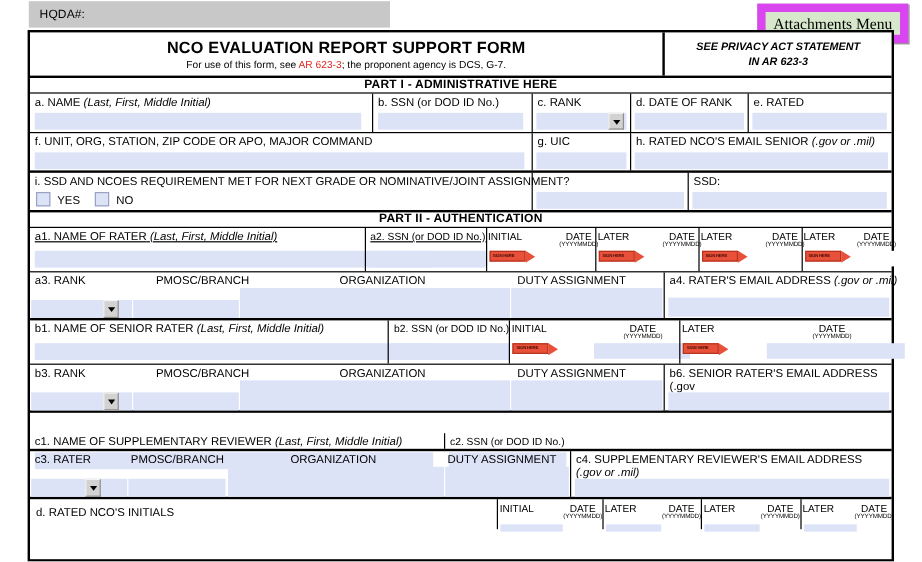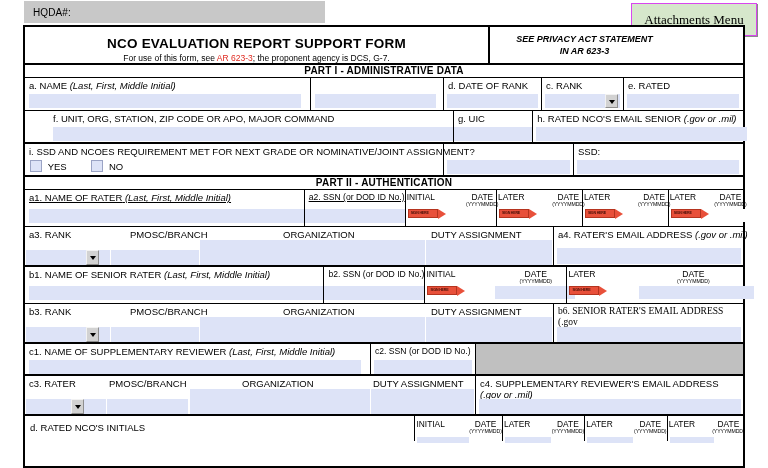--- a/index.html
+++ b/index.html
@@ -15,21 +15,21 @@
   
   .topstrip{position:absolute;left:0;top:0;width:768px;height:24px;}
   .hqda{
     position:absolute;left:24px;top:1px;width:301px;height:22px;
     background:#c8c8c8;
     display:flex;align-items:center;padding-left:9px;box-sizing:border-box;
     font-size:10px;letter-spacing:.1px;
   }
   .attbtn{
     position:absolute;left:631px;top:3px;width:126px;height:33px;
-    background:#d6e7cb;border:1px solid #d946ef;
+    background:#d6e7cb;border:7px solid #d946ef;
     box-shadow:1px 1px 0 #8a8a8a;
     font-family:"Liberation Serif","DejaVu Serif",serif;
     font-size:13px;color:#000;
     display:flex;align-items:center;justify-content:center;
     cursor:pointer;box-sizing:border-box;
   }
 
   
   .frame{
     position:absolute;left:23px;top:25px;width:722px;height:443px;
@@ -109,61 +109,62 @@
   <div class="topstrip">
     <div class="hqda">
       <span>HQDA#:</span>
     </div>
     <div class="attbtn">Attachments Menu</div>
   </div>
 
   <div class="frame">
 
     <div class="row bb2 titleblk">
-      <div class="cell" style="width:463px;display:flex;flex-direction:column;align-items:center;justify-content:flex-end;">
+      <div class="cell" style="width:527px;display:flex;flex-direction:column;align-items:center;justify-content:center;">
         <div class="ttl1">NCO EVALUATION REPORT SUPPORT FORM</div>
         <div class="ttl2" style="margin-top:2px;">
           <span>For use of this form, see </span><span class="red">AR 623-3</span><span>; the proponent agency is DCS, G-7.</span>
         </div>
       </div>
       <div class="cell bl2 privacy" style="width:191px;display:flex;flex-direction:column;align-items:center;justify-content:center;">
         <div>SEE PRIVACY ACT STATEMENT</div>
         <div>IN AR 623-3</div>
       </div>
     </div>
 
-    <div class="parthdr bb">PART I - ADMINISTRATIVE DATA</div>
+    <div class="parthdr bb">PART I - ADMINISTRATIVE HERE</div>
 
     <div class="row bb" style="height:33px;">
       <div class="cell" style="width:285px;">
         <div class="lbl pad">
           <span>a.  NAME</span>
           <i>(Last, First, Middle Initial)</i>
         </div>
         <input class="fi" style="left: 4px; top: 16px; width: 272px; height: 14px;" value="">
       </div>
       <div class="cell bl" style="width:133px;">
+        <div class="lbl pad">b. SSN (or DOD ID No.)</div>
         <input class="fi" style="left: 4px; top: 16px; width: 121px; height: 14px;" value="">
-      </div>
-      <div class="cell bl" style="width:98px;">
-        <div class="lbl pad">d. DATE OF RANK</div>
-        <input class="fi" style="left: 3px; top: 16px; width: 91px; height: 14px;" value="">
       </div>
       <div class="cell bl" style="width:82px;">
         <div class="lbl pad">c. RANK</div>
         <input class="fi" style="left: 3px; top: 16px; width: 75px; height: 14px;" value="">
         <div class="ddbtn" style="left:63px;top:16px;"></div>
       </div>
+      <div class="cell bl" style="width:98px;">
+        <div class="lbl pad">d. DATE OF RANK</div>
+        <input class="fi" style="left: 3px; top: 16px; width: 91px; height: 14px;" value="">
+      </div>
       <div class="cell bl" style="width:120px;">
         <div class="lbl pad">e. RATED</div>
         <input class="fi" style="left: 3px; top: 16px; width: 112px; height: 14px;" value="">
       </div>
     </div>
 
-    <div class="row bb2" style="height:33px;padding-left:24px;">
+    <div class="row bb2" style="height:33px;">
       <div class="cell" style="width:418px;">
         <div class="lbl pad">f.   UNIT, ORG, STATION, ZIP CODE OR APO, MAJOR COMMAND</div>
         <input class="fi" style="left: 4px; top: 16px; width: 408px; height: 14px;" value="">
       </div>
       <div class="cell bl" style="width:82px;">
         <div class="lbl pad">g.  UIC</div>
         <input class="fi" style="left: 3px; top: 16px; width: 75px; height: 14px;" value="">
       </div>
       <div class="cell bl" style="width:218px;">
         <div class="lbl pad">
@@ -172,21 +173,21 @@
         </div>
         <input class="fi" style="left: 3px; top: 16px; width: 211px; height: 14px;" value="">
       </div>
     </div>
 
     <div class="row bb2" style="height:33px;">
       <div class="cell" style="width:418px;">
         <div class="lbl pad">i.  SSD AND NCOES REQUIREMENT MET FOR NEXT GRADE OR NOMINATIVE/JOINT ASSIGNMENT?</div>
         <div style="position:absolute;left:5px;top:16px;">
           <span class="chk"></span>
-          <span class="lbl" style="margin:0 22px 0 3px;">YES</span>
+          <span class="lbl" style="margin:0 10px 0 3px;">YES</span>
           <span class="chk"></span>
           <span class="lbl" style="margin-left:3px;">NO</span>
         </div>
       </div>
       <div class="cell bl" style="width:130px;">
         <input class="fi" style="left: 3px; top: 16px; width: 123px; height: 14px;" value="">
       </div>
       <div class="cell bl" style="width:170px;">
         <div class="lbl pad">SSD:</div>
         <input class="fi" style="left: 3px; top: 16px; width: 162px; height: 14px;" value="">
@@ -326,29 +327,29 @@
         <div class="lbl" style="position:absolute;left:105px;top:2px;">PMOSC/BRANCH</div>
         <div class="lbl" style="position:absolute;left:258px;top:2px;">ORGANIZATION</div>
         <div class="lbl" style="position:absolute;left:406px;top:2px;">DUTY ASSIGNMENT</div>
         <input class="fi" style="left: 1px; top: 23px; width: 84px; height: 15px;" value="">
         <div class="ddbtn" style="left:61px;top:23px;height:15px;"></div>
         <input class="fi" style="left: 86px; top: 23px; width: 88px; height: 15px;" value="">
         <input class="fi" style="left: 175px; top: 13px; width: 225px; height: 25px;" value="">
         <input class="fi" style="left: 401px; top: 13px; width: 126px; height: 25px;" value="">
       </div>
       <div class="cell bl" style="width:190px;">
-        <div class="lbl pad" style="white-space:normal;font-family:Liberation Serif, serif;">
+        <div class="lbl pad" style="white-space:normal;">
           <div>b6.  SENIOR RATER'S EMAIL ADDRESS (.gov</div>
           <div>or .mil)</div>
         </div>
         <input class="fi" style="left: 3px; top: 23px; width: 184px; height: 15px;" value="">
       </div>
     </div>
 
-    <div class="row bb2" style="height:32px;">
+    <div class="row bb2" style="height:32px;align-items:flex-end;">
       <div class="cell" style="width:345px;">
         <div class="lbl pad">
           <span>c1.   NAME OF SUPPLEMENTARY REVIEWER</span>
           <i>(Last, First, Middle Initial)</i>
         </div>
         <input class="fi" style="left: 4px; top: 16px; width: 332px; height: 14px;" value="">
       </div>
       <div class="cell bl" style="width:105px;">
         <div class="lbl pad" style="font-size:8.6px;">c2. SSN (or DOD ID No.)</div>
         <input class="fi" style="left: 3px; top: 16px; width: 98px; height: 14px;" value="">

